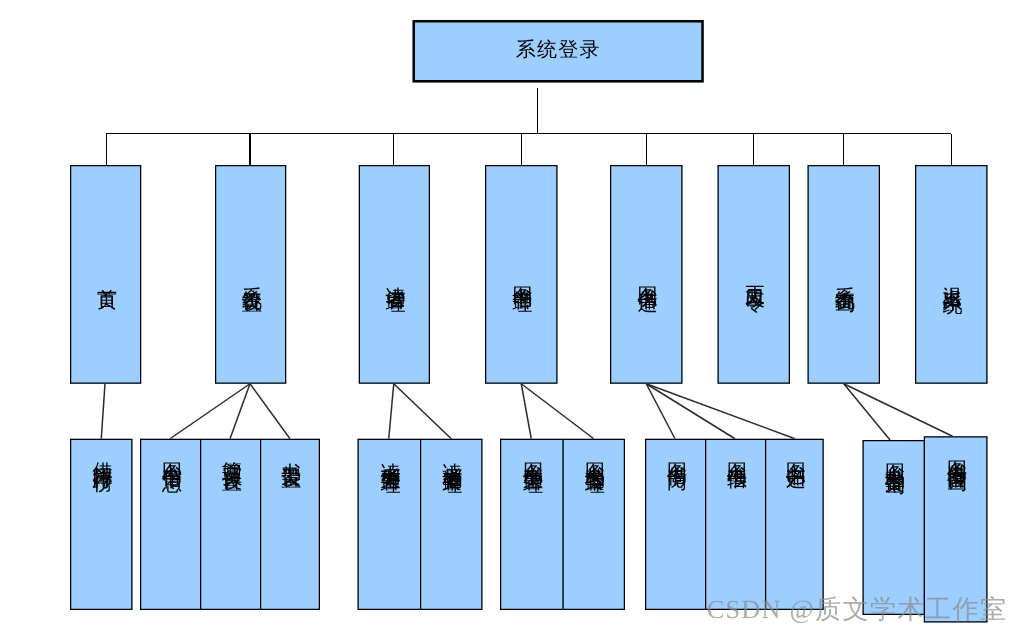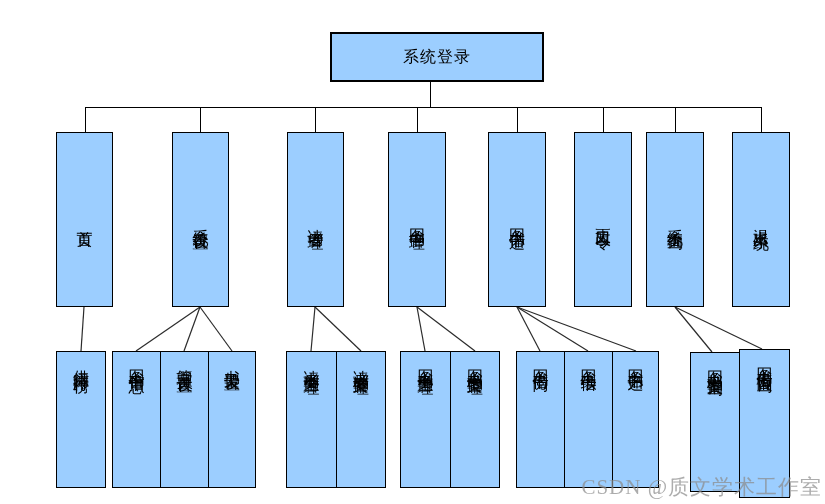--- a/index.html
+++ b/index.html
@@ -12,21 +12,21 @@
     position:absolute;box-sizing:border-box;background:#9CCEFF;border:1px solid #000;
     display:flex;justify-content:center;z-index:2;font-size:16px;line-height:1;
   }
   .root{border:2px solid #000;align-items:center;letter-spacing:1px;}
   .lv2{top:132px;height:175px;align-items:center;}
   .lv3{top:351px;height:137px;align-items:flex-start;padding-top:5px;}
   .vtext{
     writing-mode:vertical-rl;text-orientation:upright;letter-spacing:2px;
   }
   .watermark{
-    position:absolute;top:473px;right:3px;z-index:3;
+    position:absolute;top:473px;right:19px;z-index:3;
     font-size:21px;color:rgba(140,140,140,0.72);letter-spacing:1px;white-space:nowrap;
   }
 </style>
 </head>
 <body>
 
 <div id="stage">
 
   <svg id="wires" width="825" height="504" viewBox="0 0 825 504">
 
@@ -53,21 +53,21 @@
       <line x1="417" y1="307" x2="425" y2="351"></line>
       <line x1="417" y1="307" x2="475" y2="351"></line>
       <line x1="517" y1="307" x2="540" y2="351"></line>
       <line x1="517" y1="307" x2="588" y2="351"></line>
       <line x1="517" y1="307" x2="636" y2="351"></line>
       <line x1="675" y1="307" x2="712" y2="352"></line>
       <line x1="675" y1="307" x2="762" y2="349"></line>
     </g>
   </svg>
 
-  <div class="box root" style="left:330px;top:32px;width:214px;height:50px;font-family:Liberation Serif, serif;">
+  <div class="box root" style="left:330px;top:16px;width:233px;height:50px;font-family:Liberation Serif, serif;">
     <span>系统登录</span>
   </div>
 
   <div class="box lv2" style="left:56px;width:57px;">
     <span class="vtext">首页</span>
   </div>
   <div class="box lv2" style="left:172px;width:57px;">
     <span class="vtext">系统设置</span>
   </div>
   <div class="box lv2" style="left:287px;width:57px;">

